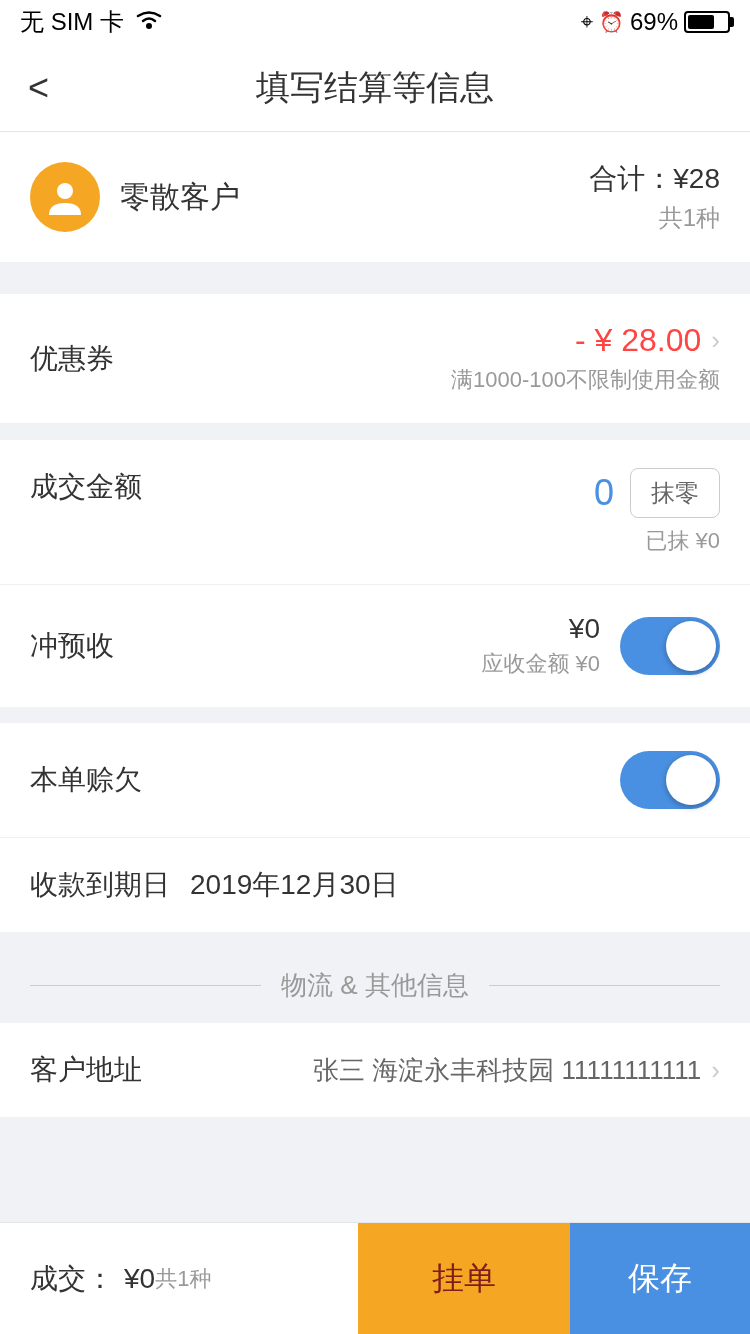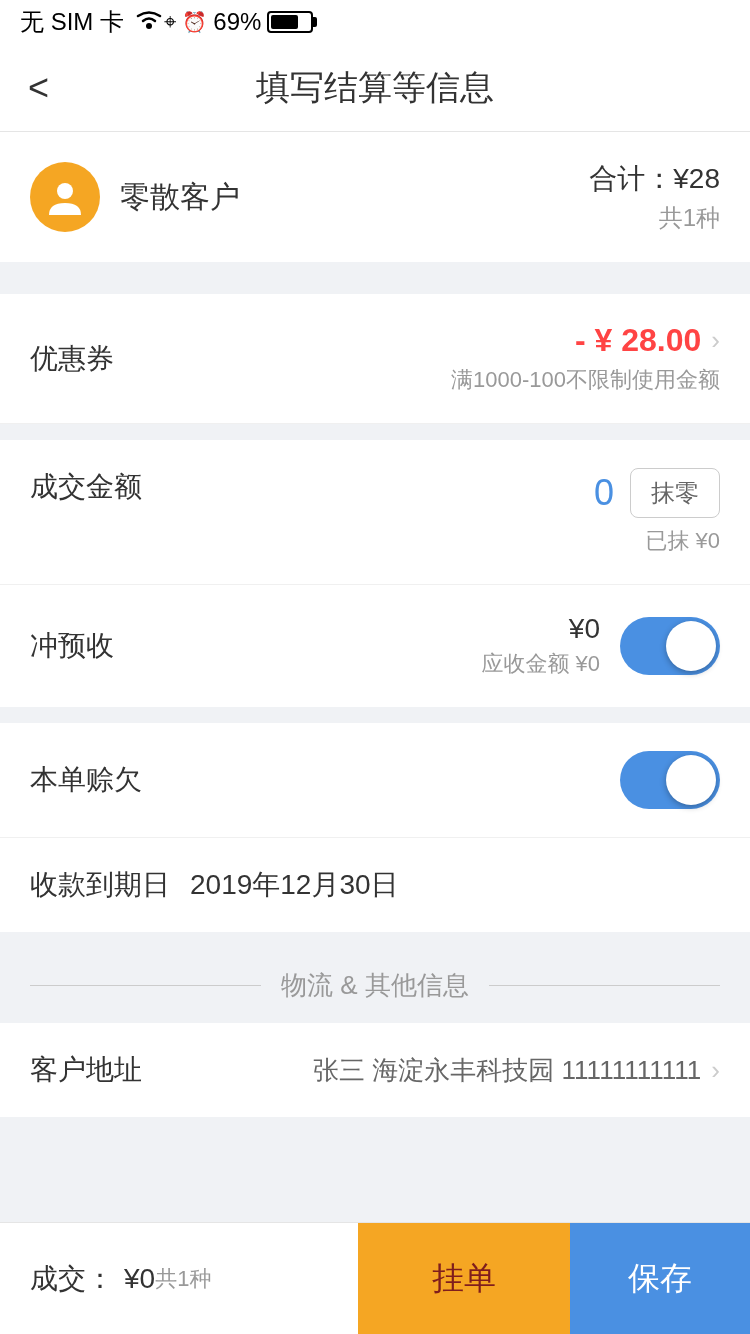--- a/index.html
+++ b/index.html
@@ -13,20 +13,21 @@
       color: #333;
     }
 
     
     .status-bar {
       width: 750px;
       height: 44px;
       background: #fff;
       display: flex;
       align-items: center;
+      justify-content: space-between;
       padding: 0 20px;
       font-size: 24px;
       color: #000;
     }
     .status-left { display: flex; align-items: center; gap: 10px; }
     .status-center { font-size: 30px; font-weight: 500; }
     .status-right { display: flex; align-items: center; gap: 6px; font-size: 24px; }
     .battery-icon {
       width: 46px; height: 22px; border: 2px solid #000; border-radius: 4px; position: relative; display: inline-flex; align-items: center; padding: 2px;
     }
@@ -98,21 +99,21 @@
       background: #fff;
       padding: 28px 30px;
       display: flex;
       align-items: center;
       justify-content: space-between;
       border-bottom: 1px solid #f0f0f0;
       min-height: 100px;
     }
     .row-label { font-size: 28px; color: #333; }
     .row-right { display: flex; flex-direction: column; align-items: flex-end; gap: 6px; }
-    .row-value-discount { font-size: 32px; color: #ff4444; font-weight: 700; }
+    .row-value-discount { font-size: 32px; color: #ff4444; font-weight: 400; }
     .row-sub-text { font-size: 22px; color: #999; }
     .chevron-right { font-size: 26px; color: #ccc; margin-left: 10px; }
 
     
     .deal-row {
       background: #fff;
       padding: 28px 30px;
       display: flex;
       align-items: flex-start;
       justify-content: space-between;

